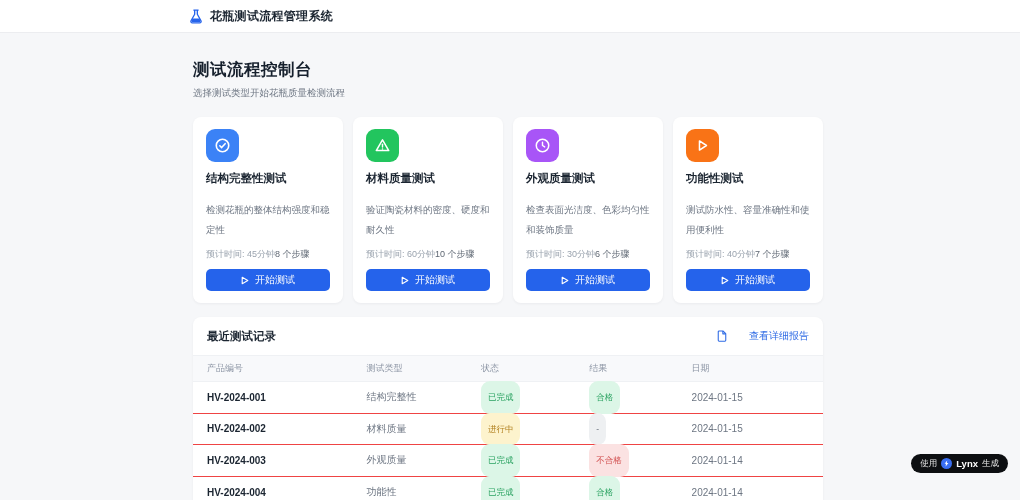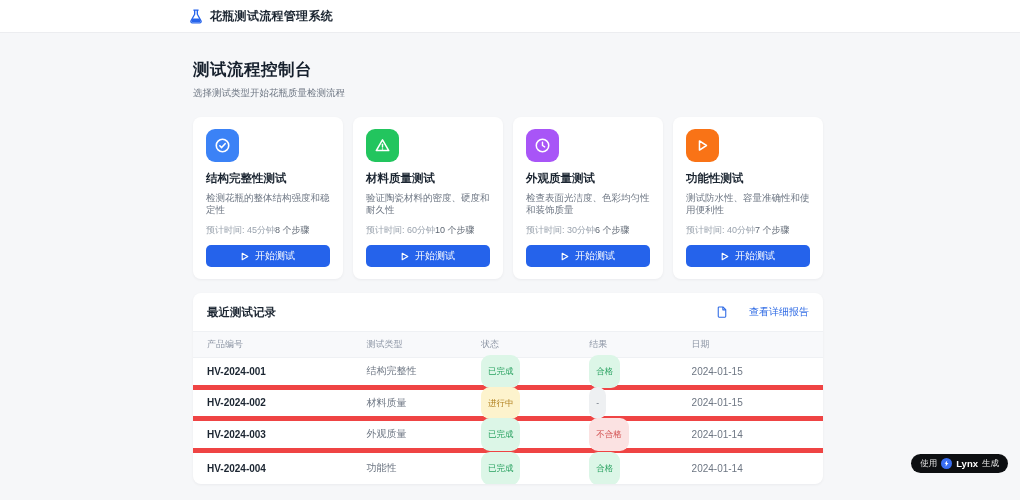--- a/index.html
+++ b/index.html
@@ -49,21 +49,21 @@
     width: 33px; height: 33px;
     border-radius: 9px;
     display: flex; align-items: center; justify-content: center;
     margin-bottom: 9px;
   }
   .card-icon.c0 { background: #3b82f6; }
   .card-icon.c1 { background: #22c55e; }
   .card-icon.c2 { background: #a855f7; }
   .card-icon.c3 { background: #f97316; }
   .card-title { font-size: 11.5px; font-weight: bold; color: #1b2531; margin-bottom: 6px; }
-  .card-desc { font-size: 9.5px; line-height: 12px; color: #6d7683; }
+  .card-desc { font-size: 9.5px; line-height: 20px; color: #6d7683; margin-top: 8px; }
   .card-meta {
     display: flex; align-items: center;
     margin-top: auto; padding-top: 8px; margin-bottom: 8px;
   }
   .card-time { font-size: 9px; color: #9aa3ae; }
   .card-steps { font-size: 9px; color: #5d6672; }
   .start-btn {
     height: 22px; width: 100%;
     background: #2563eb; border: none; border-radius: 5px;
     color: #fff; font-size: 10px;
@@ -94,21 +94,21 @@
     background: #f8f9fb;
     border-top: 1px solid #eff1f4;
     border-bottom: 1px solid #eff1f4;
     padding: 6px 14px;
   }
   .thead span { font-size: 9px; color: #8d96a5; }
   .trow {
     display: flex; align-items: center;
     padding: 0 14px;
     height: 31.5px;
-    border-bottom: 5px solid #ef4444;
+    border-bottom: 1px solid #ef4444;
   }
   .trow:last-child { border-bottom: none; }
   .col1 { width: 26.5%; }
   .col2 { width: 19%; }
   .col3 { width: 18%; }
   .col4 { width: 17%; }
   .col5 { width: 19.5%; }
   .cell-id { font-size: 10px; font-weight: bold; color: #1b2531; }
   .cell-type { font-size: 10px; color: #6d7683; }
   .cell-date { font-size: 10px; color: #6d7683; }

